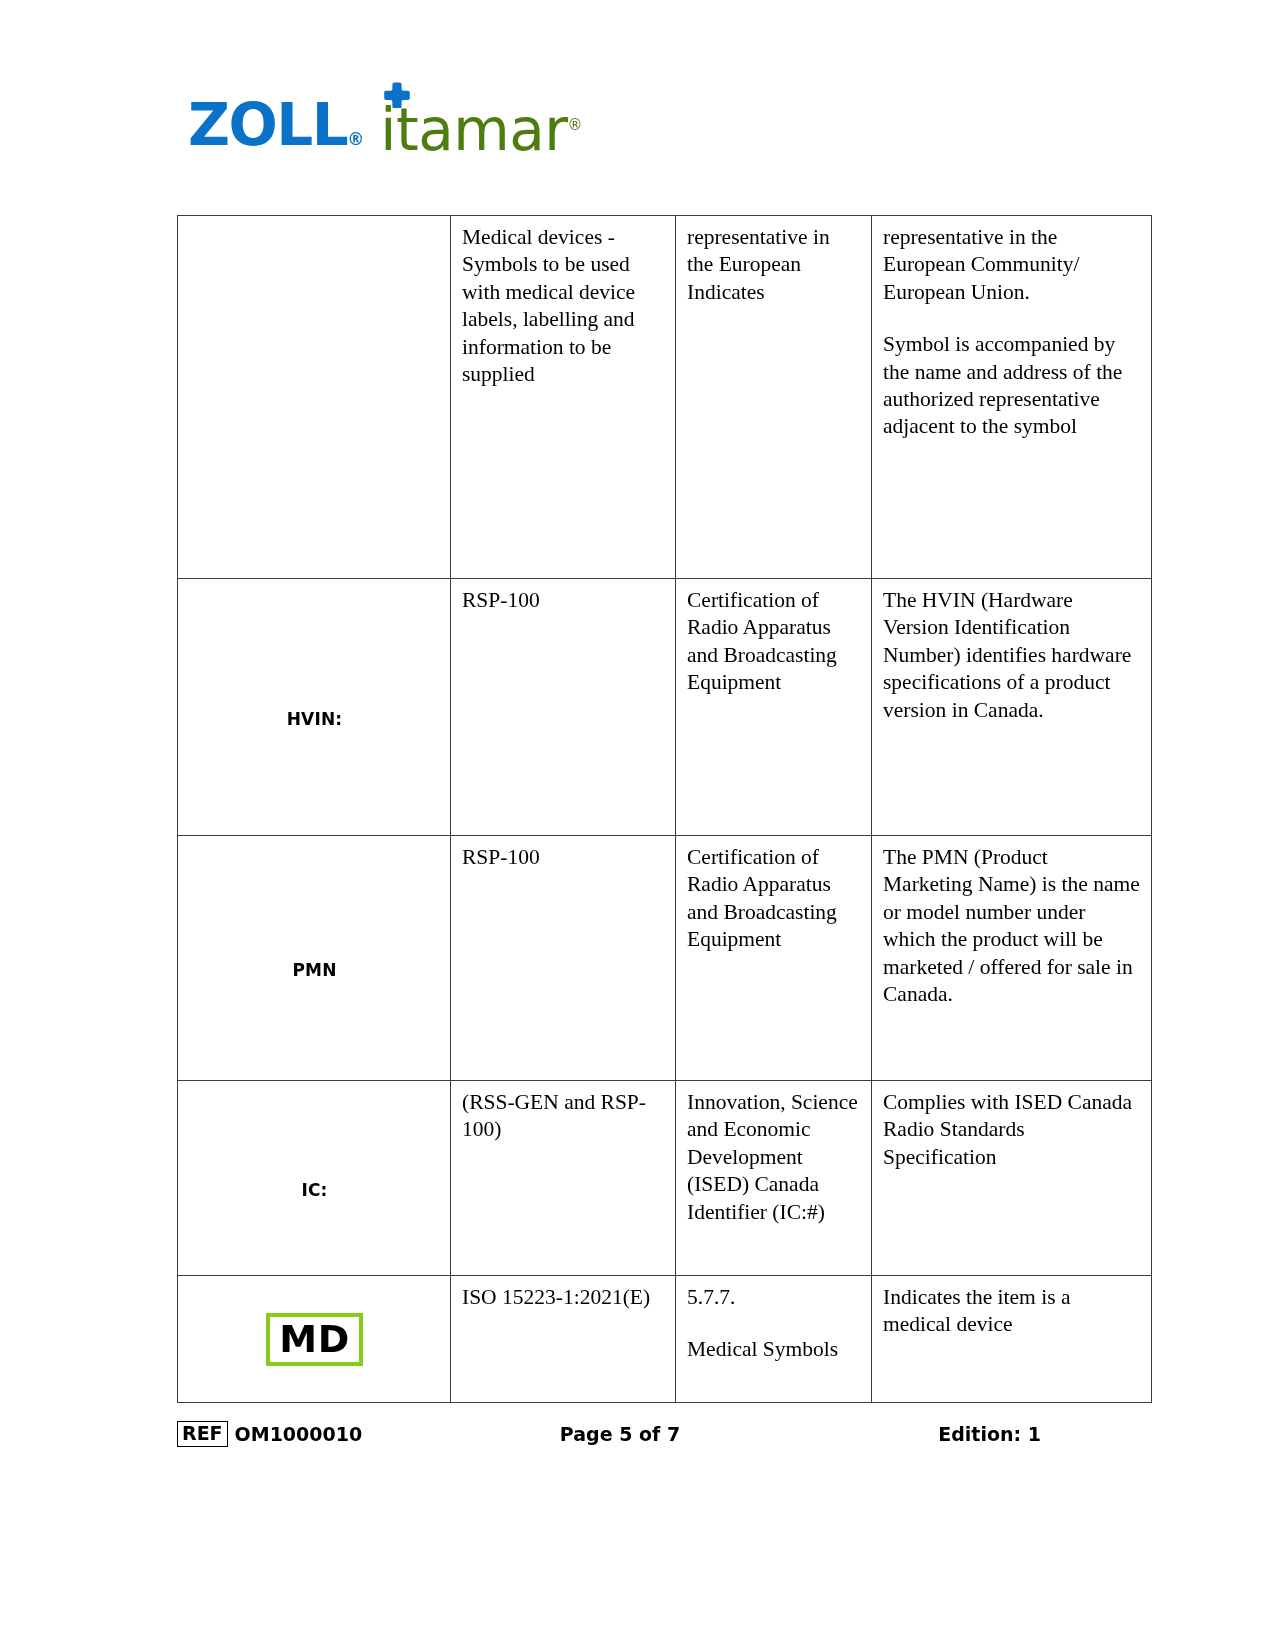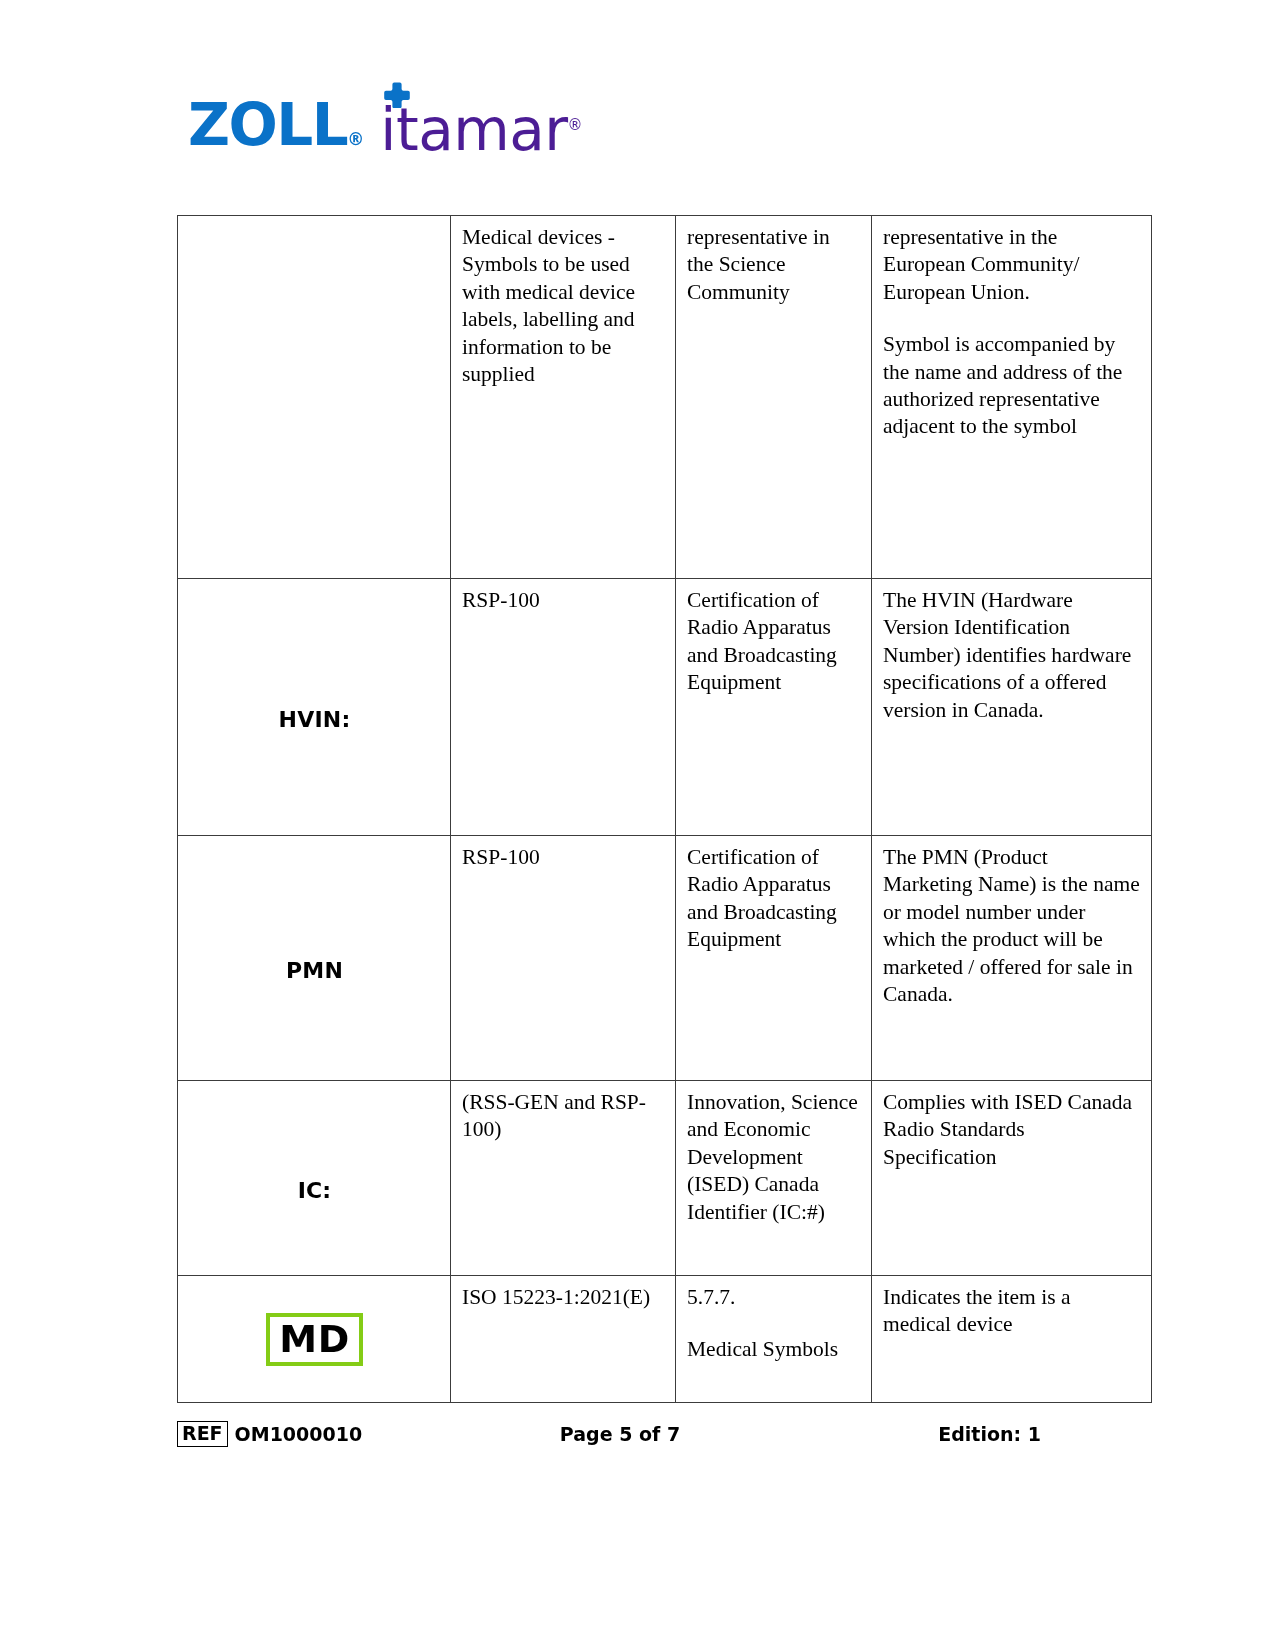--- a/index.html
+++ b/index.html
@@ -45,21 +45,21 @@
   }
   .logo-itamar-wrap {
     position: relative;
     margin-left: 16px;
   }
   .logo-itamar {
     font-family: "DejaVu Sans", sans-serif;
     font-size: 58px;
     line-height: 58px;
     letter-spacing: -0.5px;
-    color: #4c1d95;
+    color: #4d7c0f;
   }
   .logo-itamar .reg {
     font-size: 15px;
     vertical-align: super;
   }
   .logo-cross {
     position: absolute;
     left: 4px;
     top: -14px;
     width: 26px;
@@ -84,21 +84,21 @@
     line-height: 27.4px;
   }
   #symbol-table td.c0 { width: 251px; vertical-align: middle; text-align: center; }
   #symbol-table td.c1 { width: 203px; }
   #symbol-table td.c2 { width: 174px; }
   #symbol-table td.c3 { width: 258px; }
 
   .cell-label {
     font-family: "DejaVu Sans", sans-serif;
     font-weight: bold;
-    font-size: 22px;
+    font-size: 17px;
     letter-spacing: 0.2px;
     margin-top: 26px;
   }
   .cell-p { margin: 0; }
   .cell-p + .cell-p { margin-top: 25px; }
 
   
   .md-symbol {
     display: inline-block;
     border: 4px solid #84cc16;
@@ -172,42 +172,42 @@
   <tbody>
 
     <tr>
       <td class="c0">
         <div class="tall-1"></div>
       </td>
       <td class="c1">
         <p class="cell-p">Medical devices - Symbols to be used with medical device labels, labelling and information to be supplied</p>
       </td>
       <td class="c2">
-        <p class="cell-p">representative in the Science Community</p>
+        <p class="cell-p">representative in the European Indicates</p>
       </td>
       <td class="c3">
         <p class="cell-p">representative in the European Community/ European Union.</p>
         <p class="cell-p">Symbol is accompanied by the name and address of the authorized representative adjacent to the symbol</p>
       </td>
     </tr>
 
     <tr>
       <td class="c0">
         <div class="tall-2" style="display:flex;align-items:center;justify-content:center;">
           <span class="cell-label">HVIN:</span>
         </div>
       </td>
       <td class="c1">
         <p class="cell-p">RSP-100</p>
       </td>
       <td class="c2">
         <p class="cell-p">Certification of Radio Apparatus and Broadcasting Equipment</p>
       </td>
       <td class="c3">
-        <p class="cell-p">The HVIN (Hardware Version Identification Number) identifies hardware specifications of a offered version in Canada.</p>
+        <p class="cell-p">The HVIN (Hardware Version Identification Number) identifies hardware specifications of a product version in Canada.</p>
       </td>
     </tr>
 
     <tr>
       <td class="c0">
         <div class="tall-3" style="display:flex;align-items:center;justify-content:center;">
           <span class="cell-label">PMN</span>
         </div>
       </td>
       <td class="c1">

